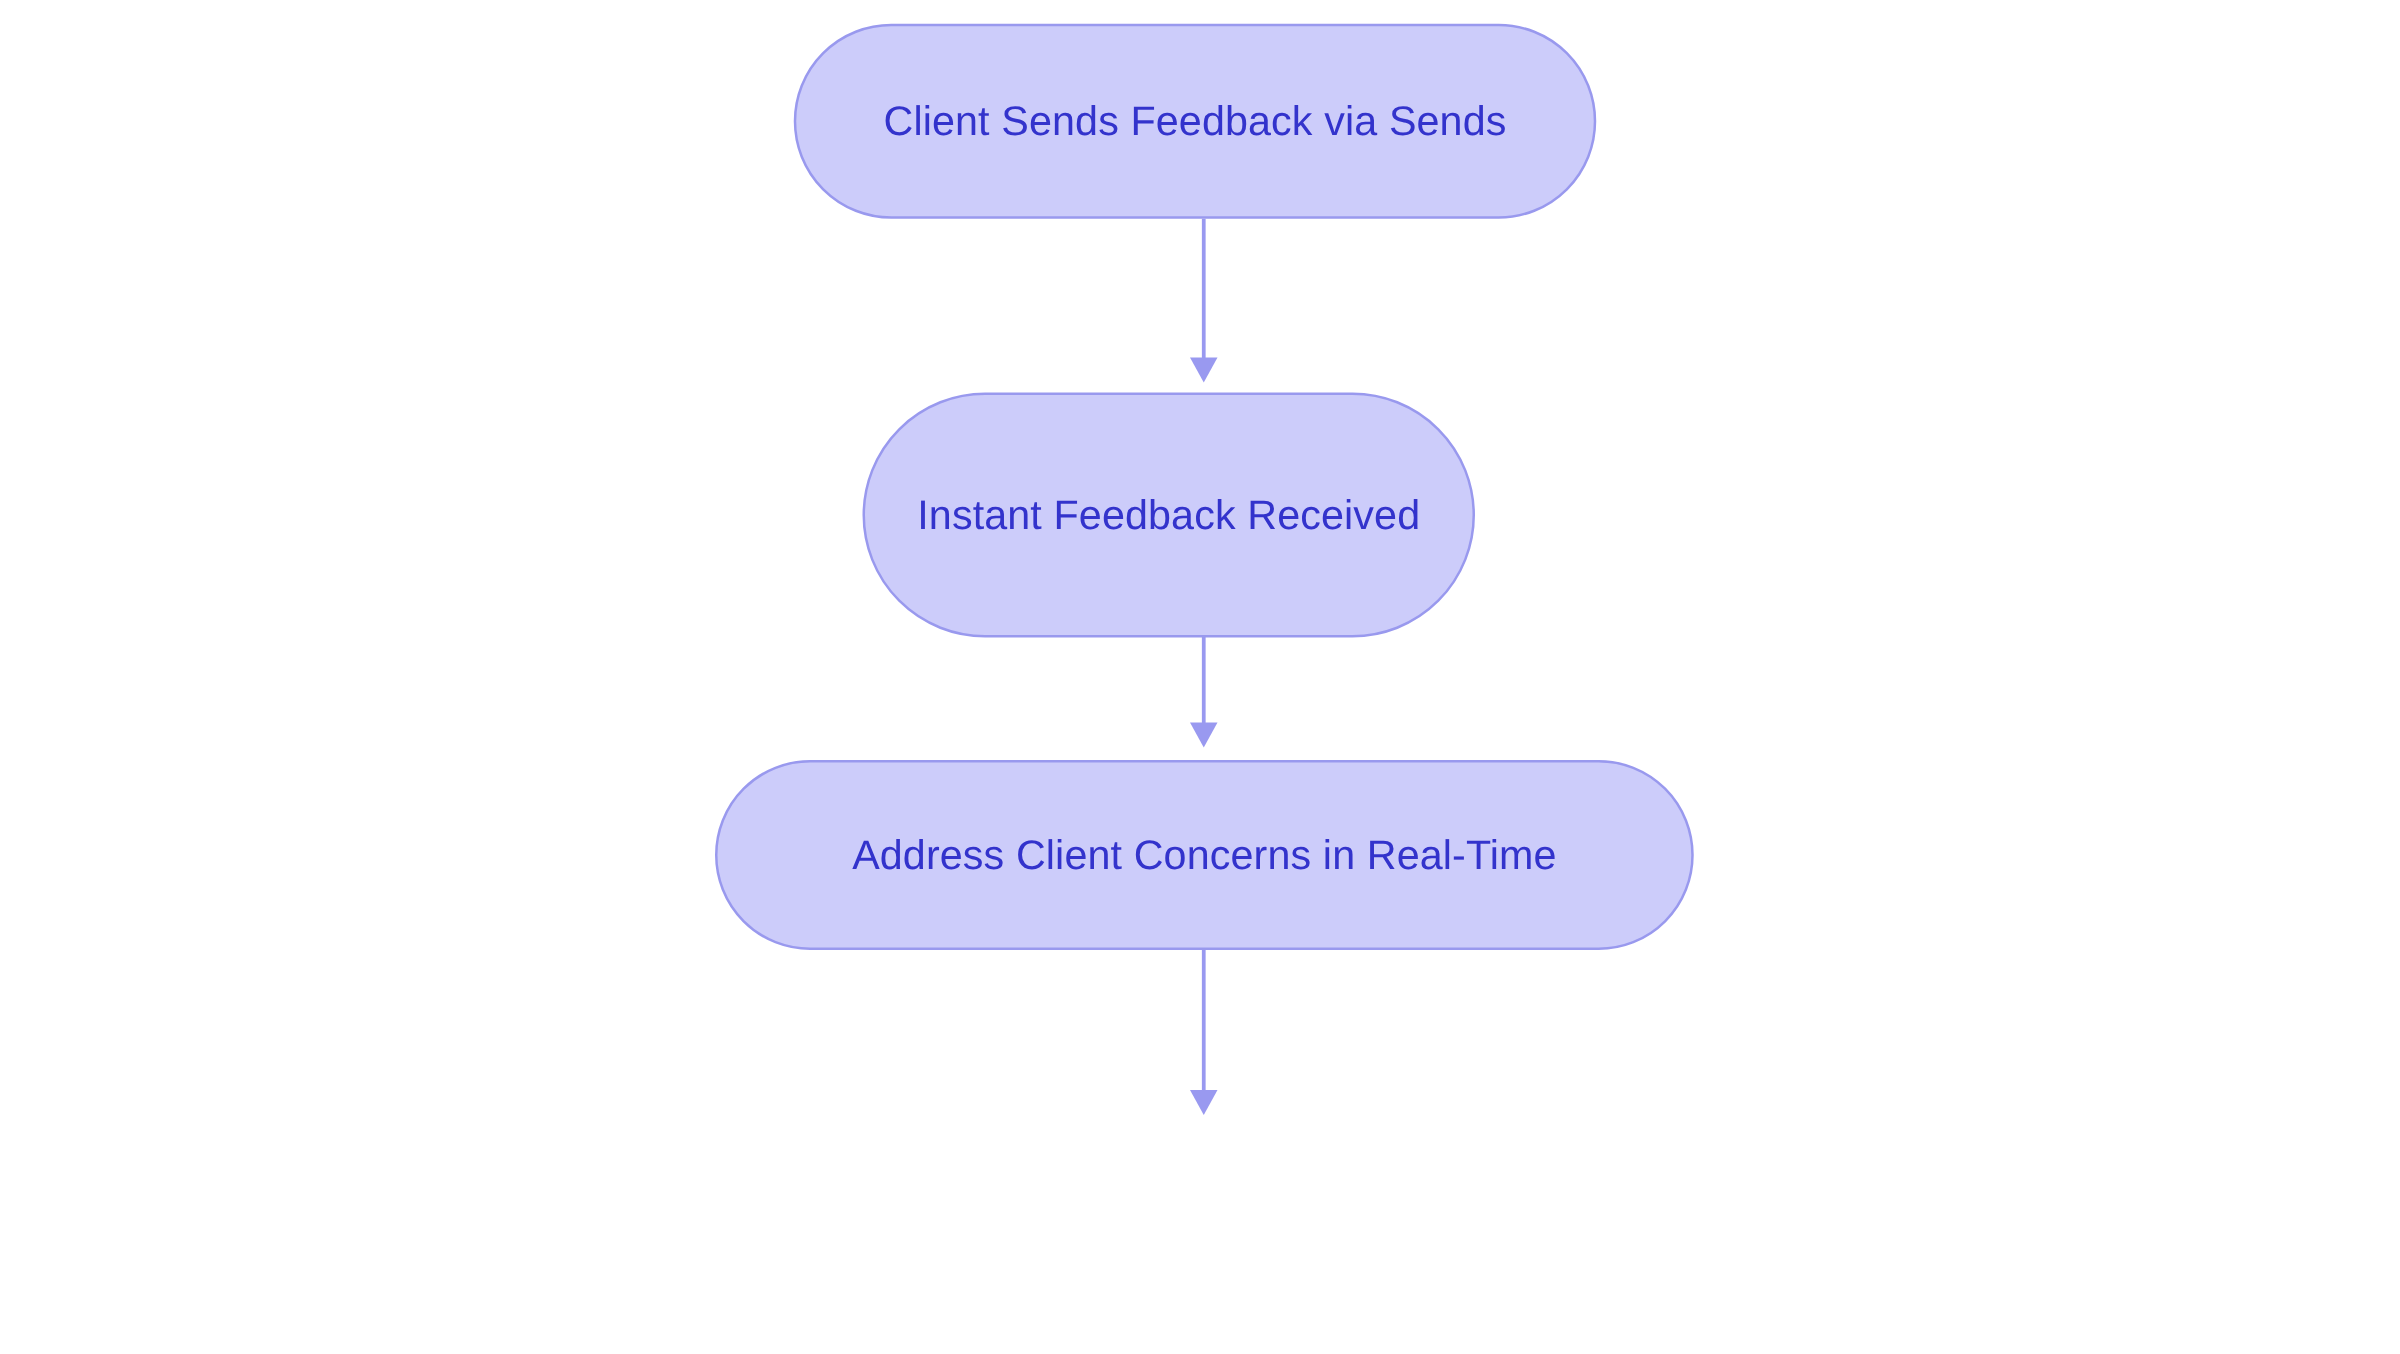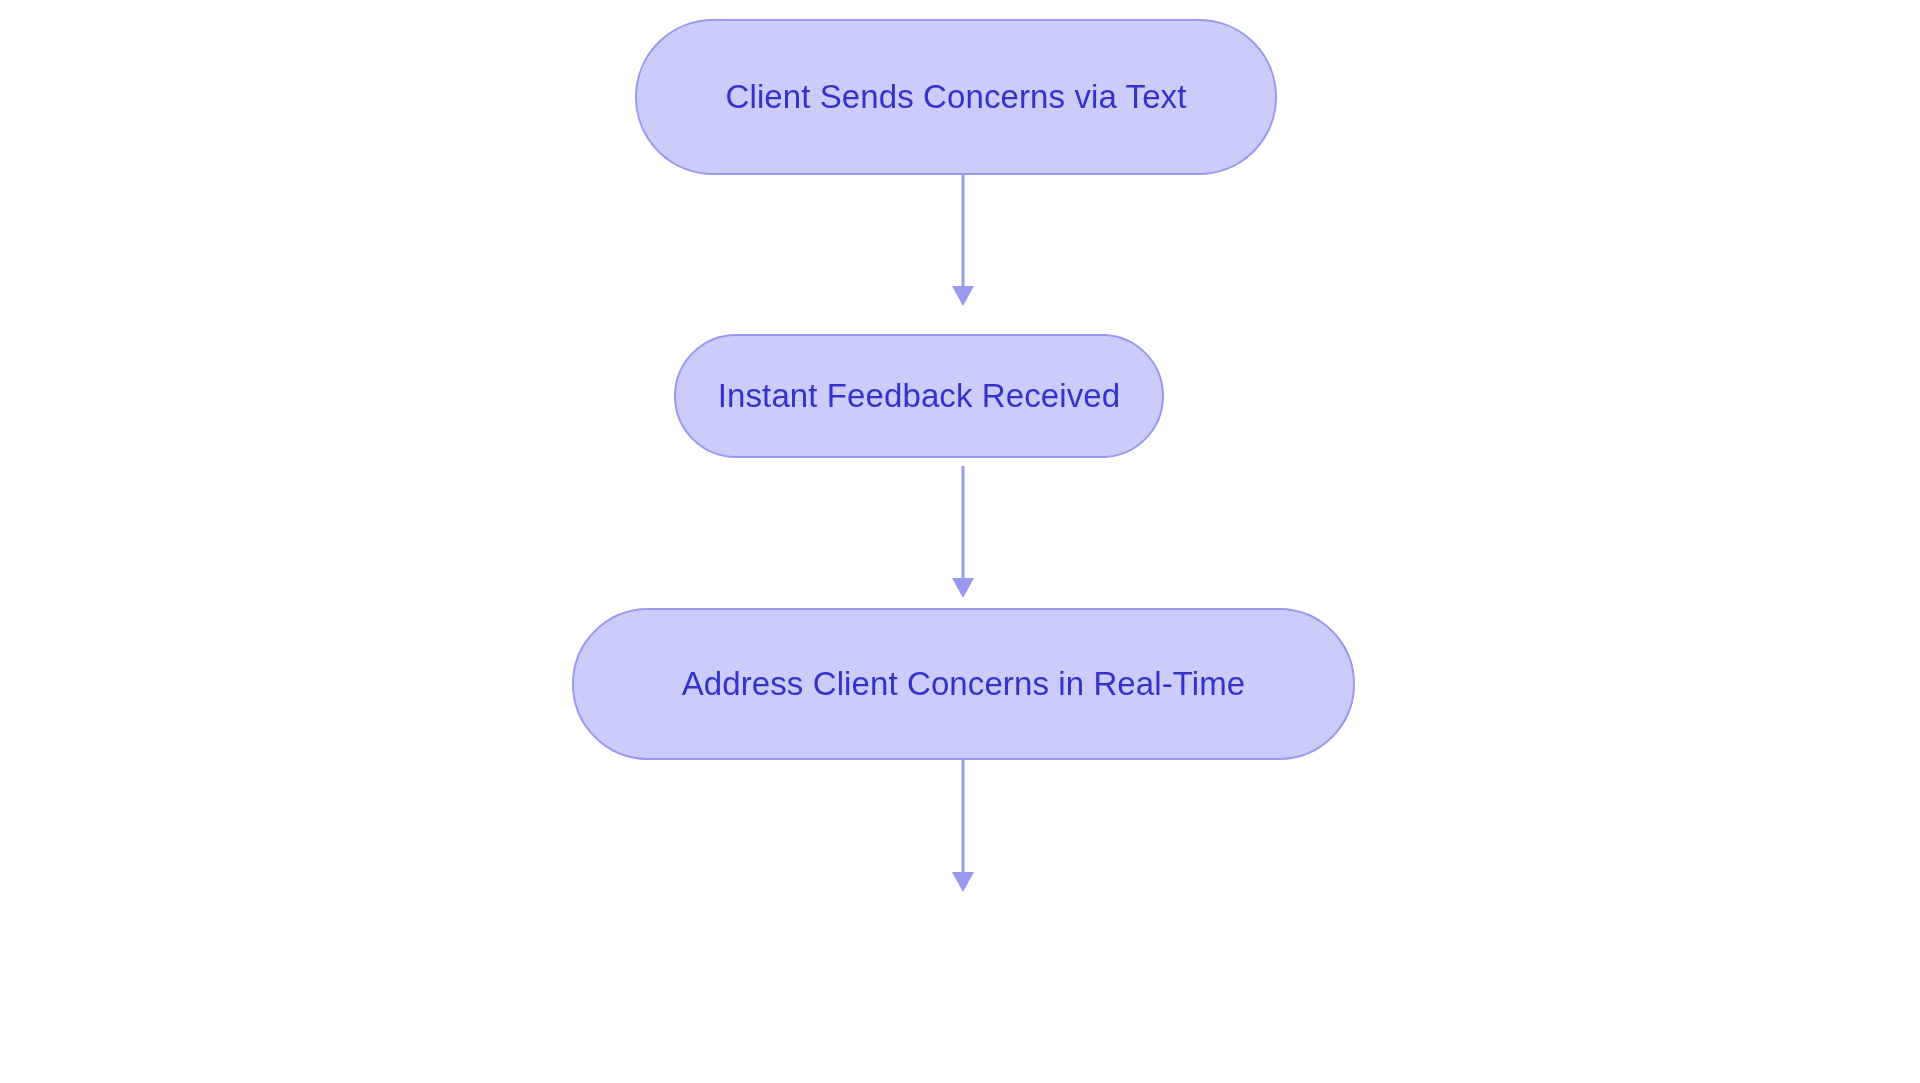--- a/index.html
+++ b/index.html
@@ -43,21 +43,21 @@
     color: #3333cc;
     font-family: "Liberation Sans", sans-serif;
     font-size: 33px;
     font-weight: 400;
     line-height: 1.2;
     letter-spacing: 0.1px;
     white-space: nowrap;
     user-select: none;
   }
   .n1 { left: 635px;  top: 19px;   width: 642px; height: 156px; }
-  .n2 { left: 674px;  top: 314px;  width: 490px; height: 124px; margin-top: 20px; }
+  .n2 { left: 690px;  top: 314px;  width: 490px; height: 196px; }
   .n3 { left: 572px;  top: 608px;  width: 783px; height: 152px; justify-content: center; }
   .n4 { left: 572px;  top: 902px;  width: 783px; height: 157px; }
 </style>
 </head>
 <body>
 
 <div id="flow-canvas">
 
   <svg id="flow-svg" viewBox="0 0 1920 1083" xmlns="http://www.w3.org/2000/svg">
     <g>
@@ -68,21 +68,21 @@
       <line x1="963" y1="466" x2="963" y2="580" stroke="#9999f0" stroke-width="3"></line>
       <polygon points="952,578 974,578 963,598" fill="#9999f0"></polygon>
     </g>
     <g>
       <line x1="963" y1="760" x2="963" y2="874" stroke="#9999f0" stroke-width="3"></line>
       <polygon points="952,872 974,872 963,892" fill="#9999f0"></polygon>
     </g>
   </svg>
 
   <div class="node n1">
-    <span class="node-label">Client Sends Concerns via Text</span>
+    <span class="node-label">Client Sends Feedback via Sends</span>
   </div>
 
   <div class="node n2">
     <span class="node-label">Instant Feedback Received</span>
   </div>
 
   <div class="node n3">
     <span class="node-label">Address Client Concerns in Real-Time</span>
   </div>
 

